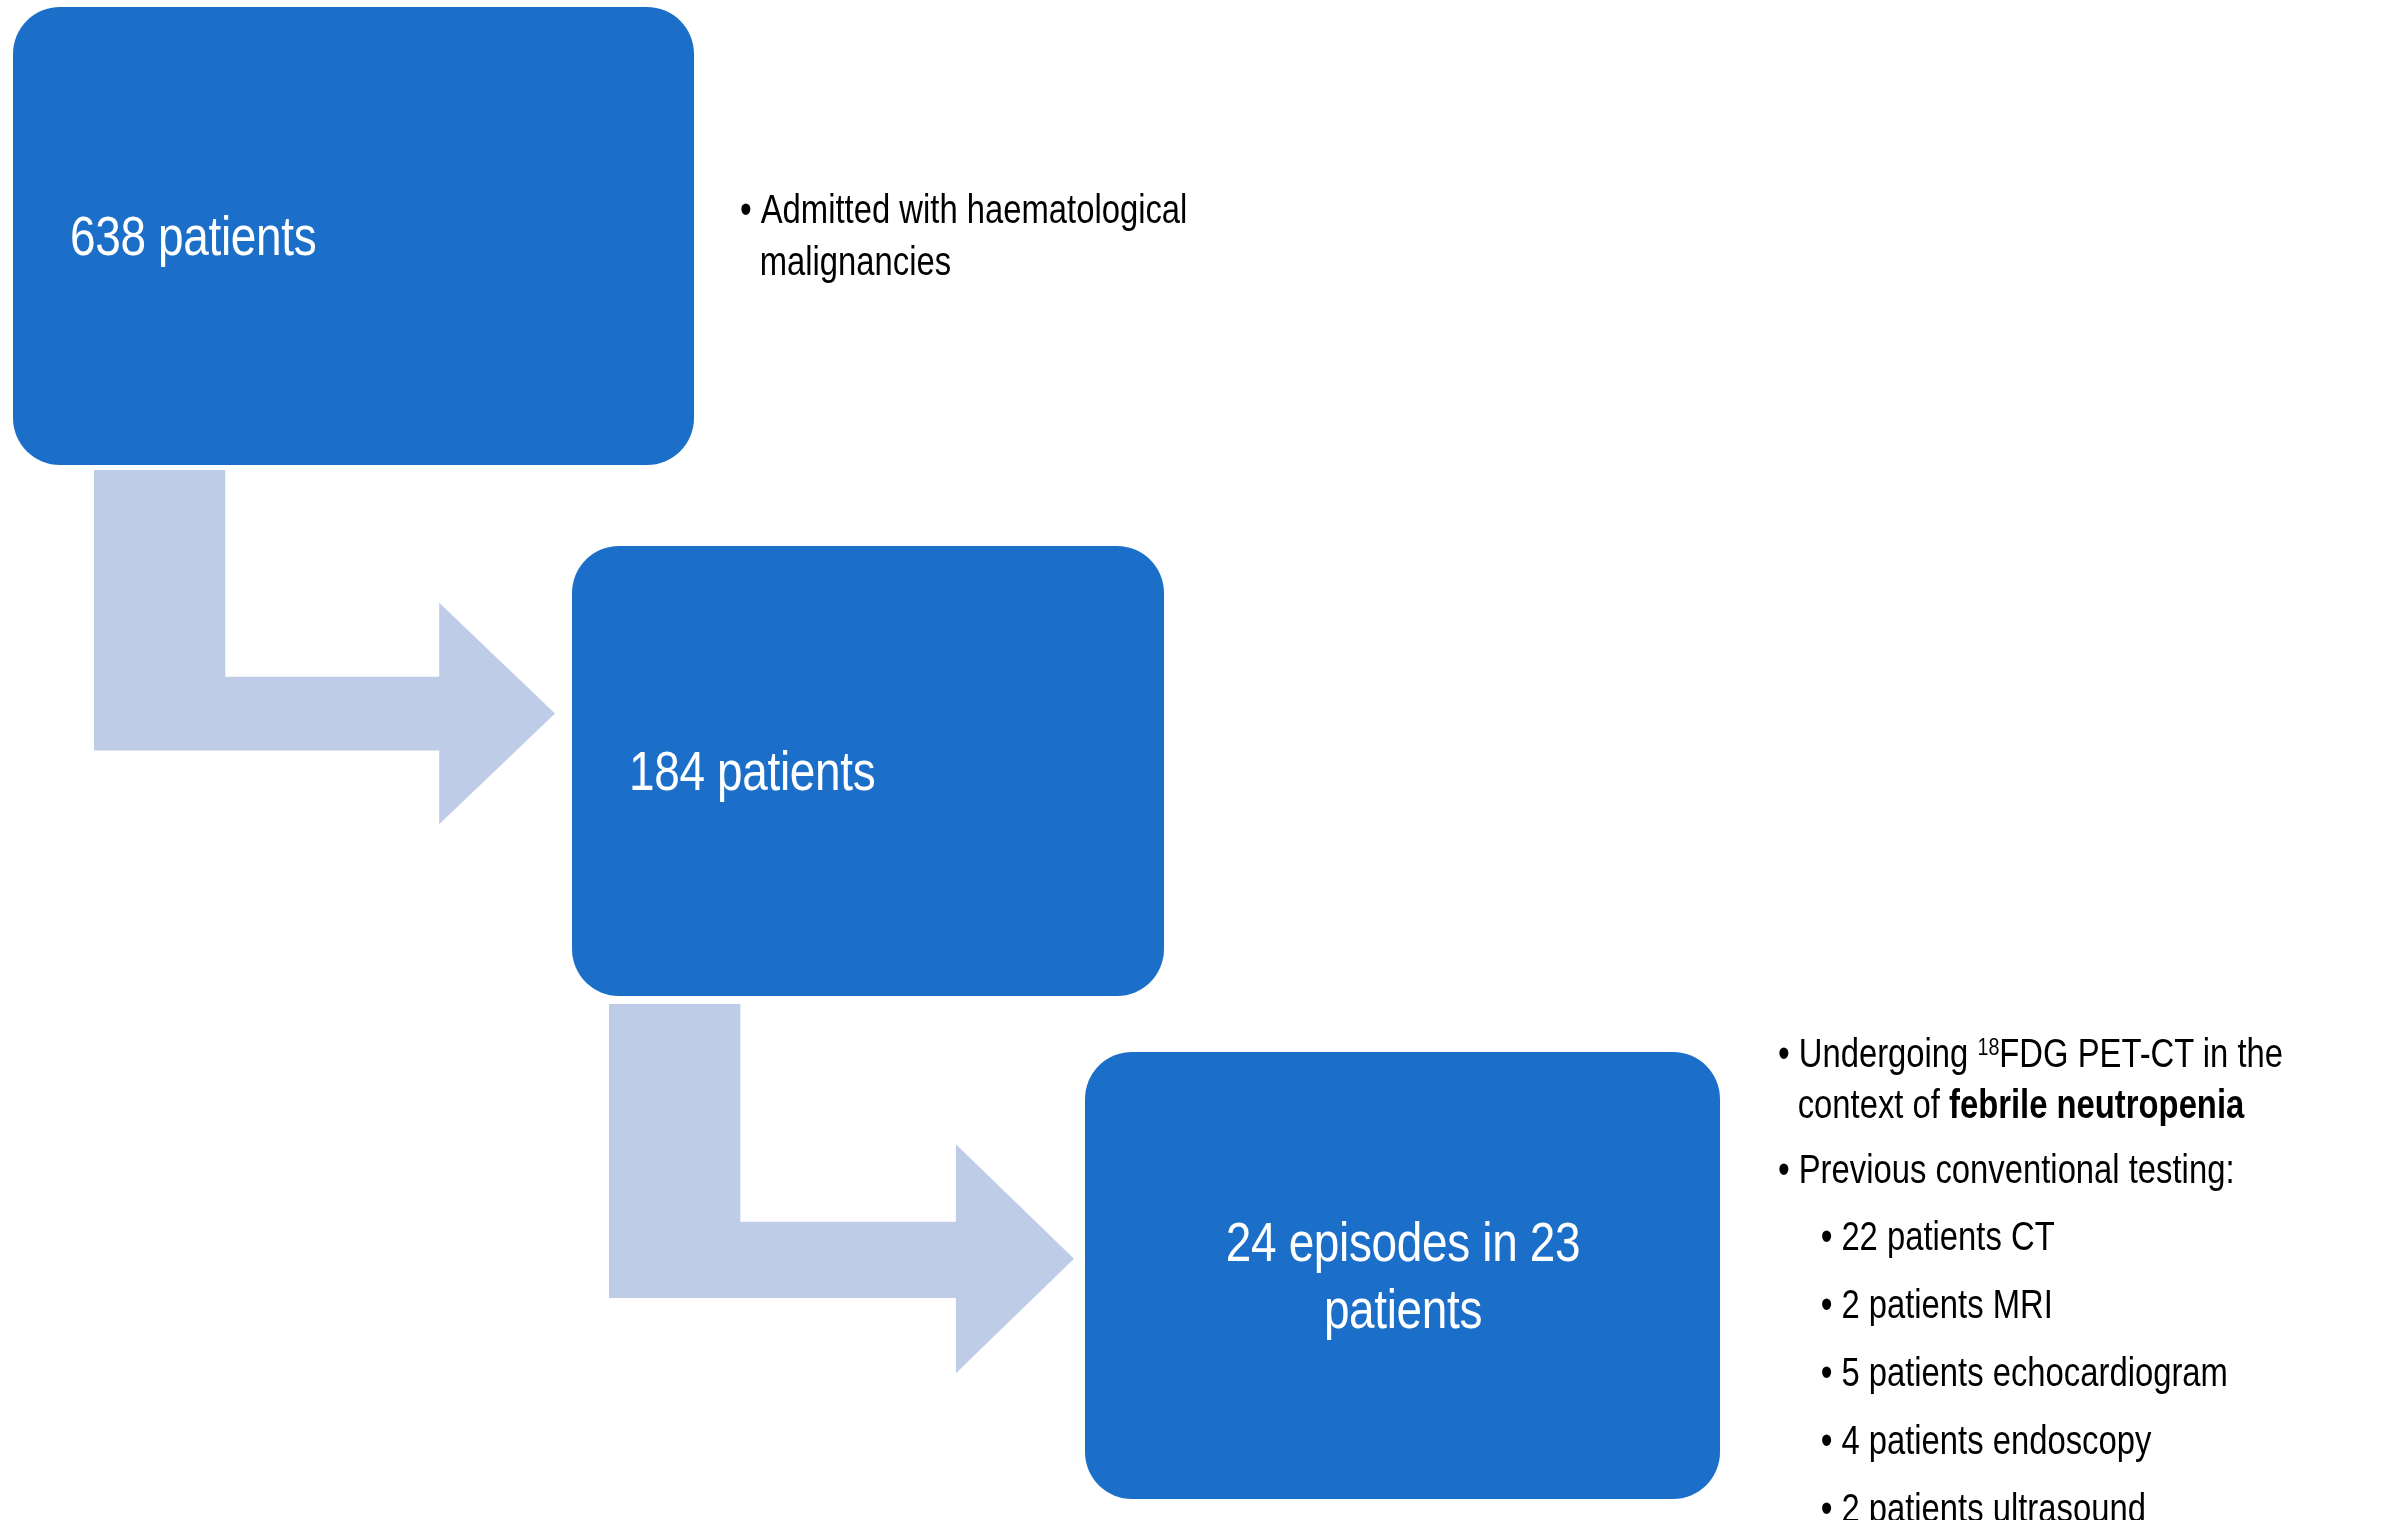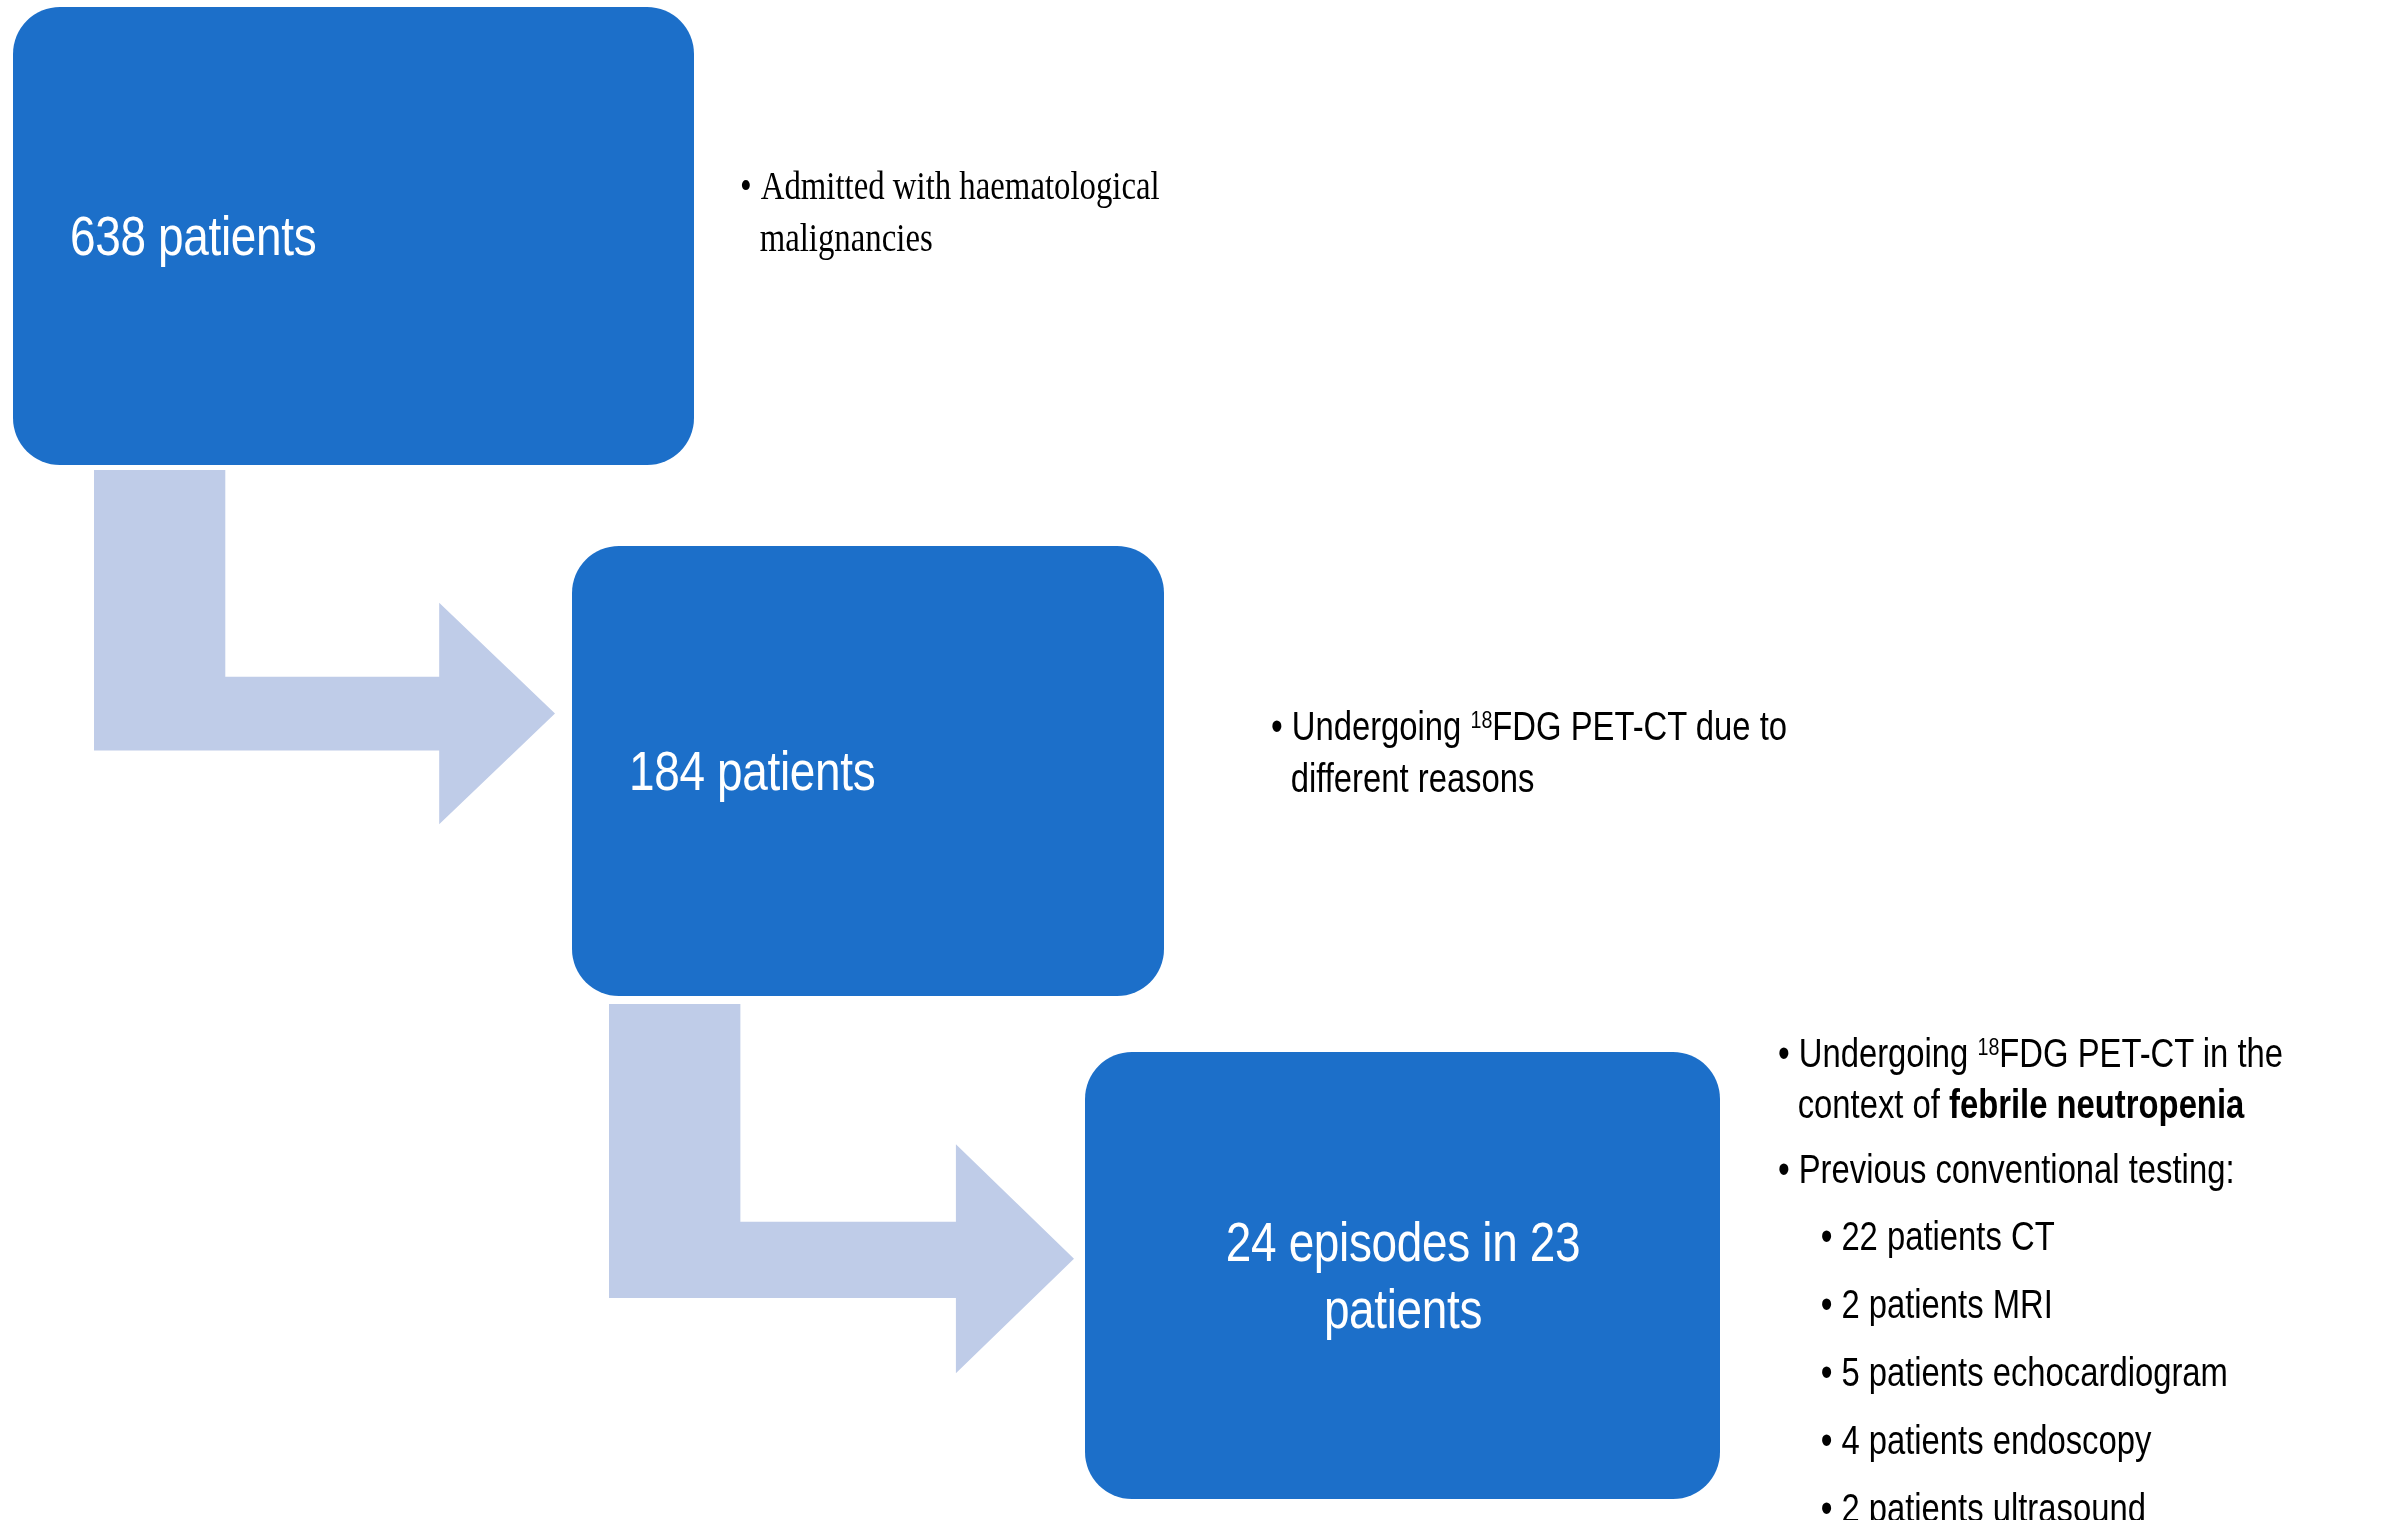--- a/index.html
+++ b/index.html
@@ -79,21 +79,21 @@
   }
   .cont-indent { display: inline-block; width: 0.60em; }
   .sub-indent  { display: inline-block; width: 1.30em; }
   sup.iso {
     font-size: 0.60em;
     vertical-align: 0.50em;
     line-height: 0;
   }
   b.emph { font-weight: 700; }
 
-  #annot-1 { left: 740px; top: 165px; font-family: Liberation Serif, serif;  }
+  #annot-1 { left: 740px; top: 188px;  }
   #annot-1 .bullet-line { margin-bottom: 10.3px; }
 
   #annot-2 { left: 1271px; top: 705px;  }
   #annot-2 .bullet-line { margin-bottom: 10.3px; }
 
   #annot-3 { left: 1778px; top: 1032px; }
   #annot-3 .bullet-line { margin-bottom: 8.9px; }
   #annot-3 .gap-before { margin-top: 22px; }
   #annot-3 .sub-gap    { margin-top: 25px; }
 </style>
@@ -124,28 +124,20 @@
   <div class="flow-box" id="box-2">
     <span class="flow-box-label">184 patients</span>
   </div>
 
   <div class="bent-arrow" id="arrow-2">
     <svg viewBox="0 0 630 520" preserveAspectRatio="none" aria-hidden="true">
       <path d="M 0 0 L 178 0 L 178 295 L 470 295 L 470 190 L 630 345 L 470 500 L 470 398 L 0 398 Z" fill="#BFCCE8"></path>
     </svg>
   </div>
 
-  <div class="annotation" id="annot-2">
-    <span class="bullet-line">
-      <span class="bullet-dot">•</span><span>Undergoing </span><sup class="iso">18</sup><span>FDG PET-CT due to</span>
-    </span>
-    <span class="bullet-line">
-      <span class="cont-indent"></span><span>different reasons</span>
-    </span>
-  </div>
 
   <div class="flow-box" id="box-3">
     <span class="flow-box-label">24 episodes in 23 patients</span>
   </div>
 
   <div class="annotation" id="annot-3">
 
     <span class="bullet-line">
       <span class="bullet-dot">•</span><span>Undergoing </span><sup class="iso">18</sup><span>FDG PET-CT in the</span>
     </span>

